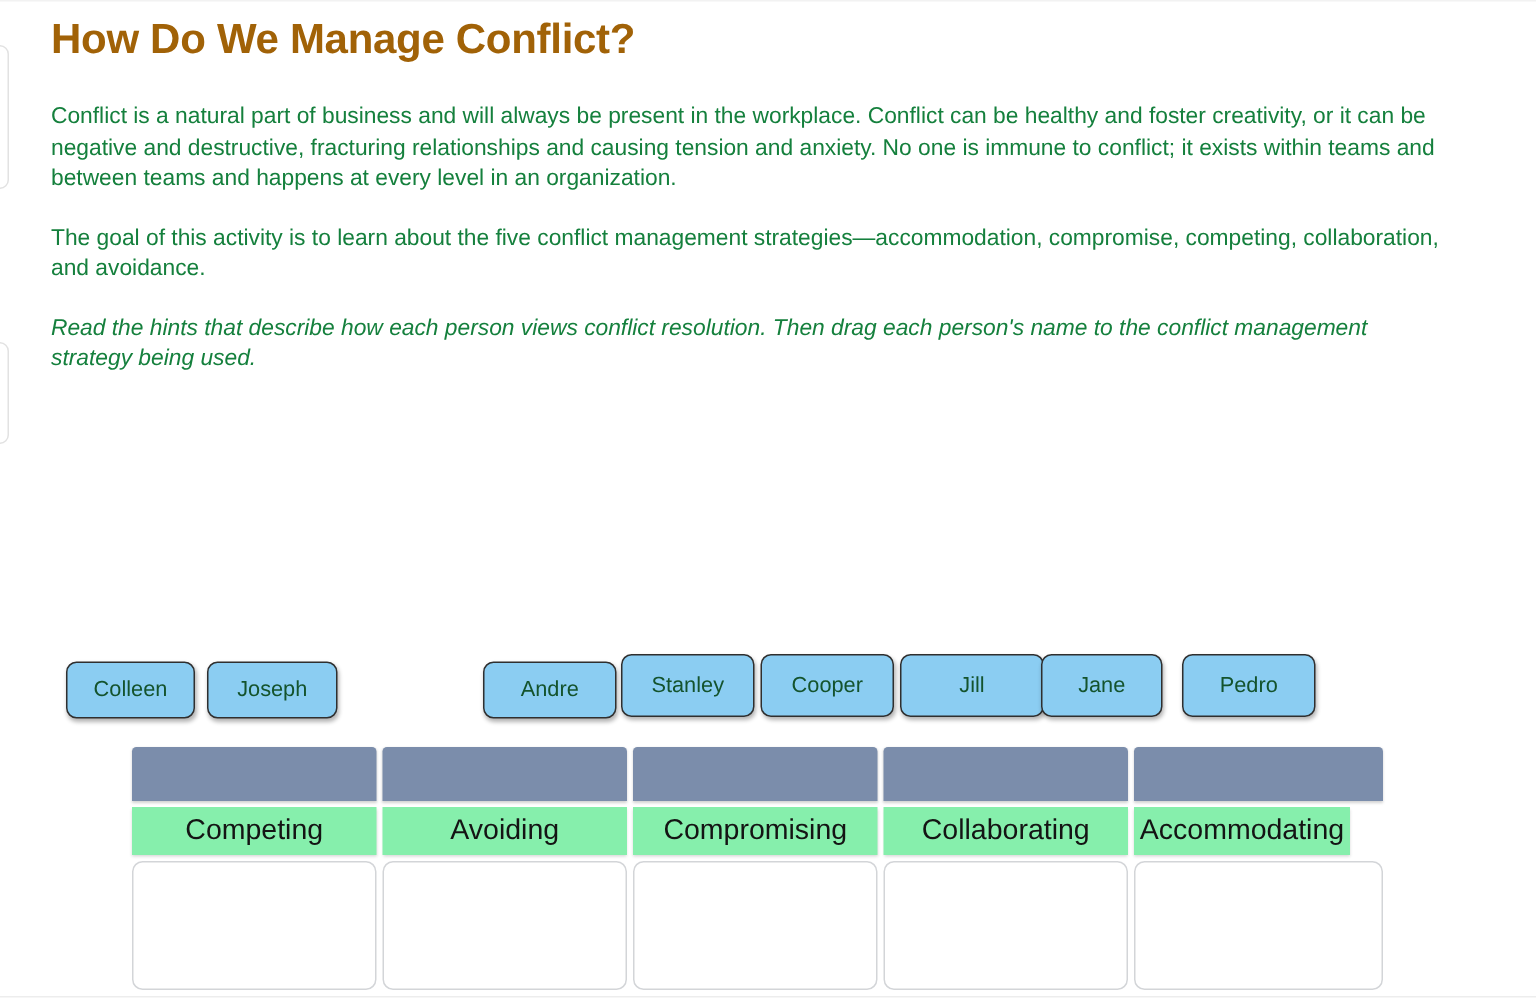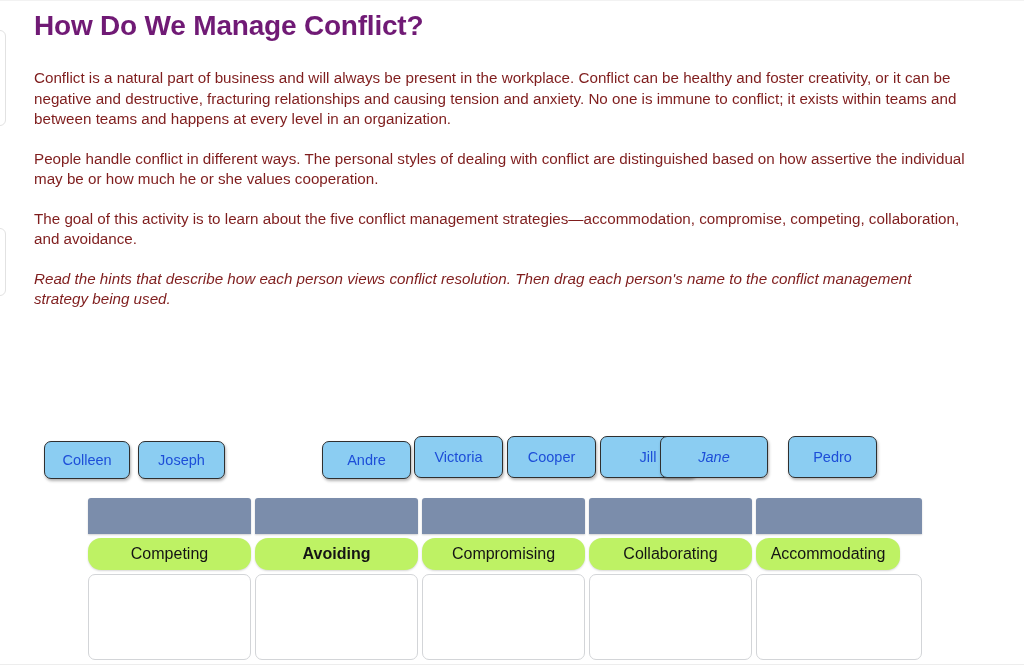--- a/index.html
+++ b/index.html
@@ -38,28 +38,28 @@
   }
 
   
   .article {
     padding: 4px 34px 0 34px;
   }
   .title {
     font-size: 28px;
     font-weight: bold;
     letter-spacing: -0.2px;
-    color: #701a75;
+    color: #a16207;
     margin: 6px 0 26px 0;
     line-height: 1.15;
   }
   .para {
     font-size: 15.2px;
     line-height: 20.5px;
-    color: #7f1d1d;
+    color: #15803d;
     margin: 0 5px 19px 0;
     max-width: 960px;
   }
   .para.italic {
     font-style: italic;
     max-width: 930px;
   }
 
   
   .chips {
@@ -67,21 +67,21 @@
     left: 0;
     top: 425px;
     width: 1024px;
     height: 62px;
   }
   .chip {
     position: absolute;
     background: #8bcdf2;
     border: 1px solid #2f2f2f;
     border-radius: 7px;
-    color: #1d4ed8;
+    color: #14532d;
     font-size: 14.5px;
     text-align: center;
     line-height: 1;
     display: flex;
     align-items: center;
     justify-content: center;
     box-sizing: border-box;
     box-shadow: 1px 2px 3px rgba(0,0,0,0.30);
     cursor: move;
     user-select: none;
@@ -135,26 +135,26 @@
   .band-cell {
     top: 0;
     height: 36px;
     background: #7b8dab;
     border-radius: 3px 3px 0 0;
     box-shadow: 0 1px 2px rgba(0,0,0,0.18);
   }
   .head-cell {
     top: 0;
     height: 32px;
-    background: #bef264;
-    border-radius: 13px;
+    background: #86efac;
+    border-radius: 0;
     display: flex;
     align-items: center;
     justify-content: center;
-    font-size: 16px;
+    font-size: 19px;
     color: #141414;
     box-shadow: 0 1px 2px rgba(0,0,0,0.16);
   }
   .drop-cell {
     top: 0;
     height: 86px;
     background: #ffffff;
     border: 1px solid #d3d5d8;
     border-radius: 7px;
     box-sizing: border-box;
@@ -183,48 +183,47 @@
 <div class="top-rule"></div>
 
 <div class="edge-panel p1"></div>
 <div class="edge-panel p2"></div>
 
 <div class="page">
 
   <div class="article">
     <h1 class="title">How Do We Manage Conflict?</h1>
     <p class="para">Conflict is a natural part of business and will always be present in the workplace. Conflict can be healthy and foster creativity, or it can be negative and destructive, fracturing relationships and causing tension and anxiety. No one is immune to conflict; it exists within teams and between teams and happens at every level in an organization.</p>
-    <p class="para">People handle conflict in different ways. The personal styles of dealing with conflict are distinguished based on how assertive the individual may be or how much he or she values cooperation.</p>
     <p class="para">The goal of this activity is to learn about the five conflict management strategies—accommodation, compromise, competing, collaboration, and avoidance.</p>
     <p class="para italic">Read the hints that describe how each person views conflict resolution. Then drag each person's name to the conflict management strategy being used.</p>
   </div>
 
   <div class="chips" id="chips-row">
       <div class="chip rowA" style="left: 44px; width: 86px;">Colleen</div>
       <div class="chip rowA" style="left: 138px; width: 87px;">Joseph</div>
       <div class="chip rowA" style="left: 322px; width: 89px;">Andre</div>
-      <div class="chip rowB" style="left: 414px; width: 89px;">Victoria</div>
+      <div class="chip rowB" style="left: 414px; width: 89px;">Stanley</div>
       <div class="chip rowB" style="left: 507px; width: 89px;">Cooper</div>
       <div class="chip rowB" style="left: 600px; width: 96px;">Jill</div>
-      <div class="chip rowB" style="left: 660px; width: 108px; font-style: italic;">Jane</div>
+      <div class="chip rowB" style="left: 694px; width: 81px;">Jane</div>
       <div class="chip rowB" style="left: 788px; width: 89px;">Pedro</div>
     </div>
 
 
   <div class="table">
     <div class="band-row" id="band-row">
         <div class="cell band-cell" style="left: 0px; width: 163px;"></div>
         <div class="cell band-cell" style="left: 167px; width: 163px;"></div>
         <div class="cell band-cell" style="left: 334px; width: 163px;"></div>
         <div class="cell band-cell" style="left: 501px; width: 163px;"></div>
         <div class="cell band-cell" style="left: 668px; width: 166px;"></div>
       </div>
     <div class="head-row" id="head-row">
         <div class="cell head-cell" style="left: 0px; width: 163px;">Competing</div>
-        <div class="cell head-cell" style="left: 167px; width: 163px; font-weight: bold;">Avoiding</div>
+        <div class="cell head-cell" style="left: 167px; width: 163px;">Avoiding</div>
         <div class="cell head-cell" style="left: 334px; width: 163px;">Compromising</div>
         <div class="cell head-cell" style="left: 501px; width: 163px;">Collaborating</div>
         <div class="cell head-cell" style="left: 668px; width: 144px;">Accommodating</div>
       </div>
     <div class="drop-row" id="drop-row">
         <div class="cell drop-cell" style="left: 0px; width: 163px;"></div>
         <div class="cell drop-cell" style="left: 167px; width: 163px;"></div>
         <div class="cell drop-cell" style="left: 334px; width: 163px;"></div>
         <div class="cell drop-cell" style="left: 501px; width: 163px;"></div>
         <div class="cell drop-cell" style="left: 668px; width: 166px;"></div>

